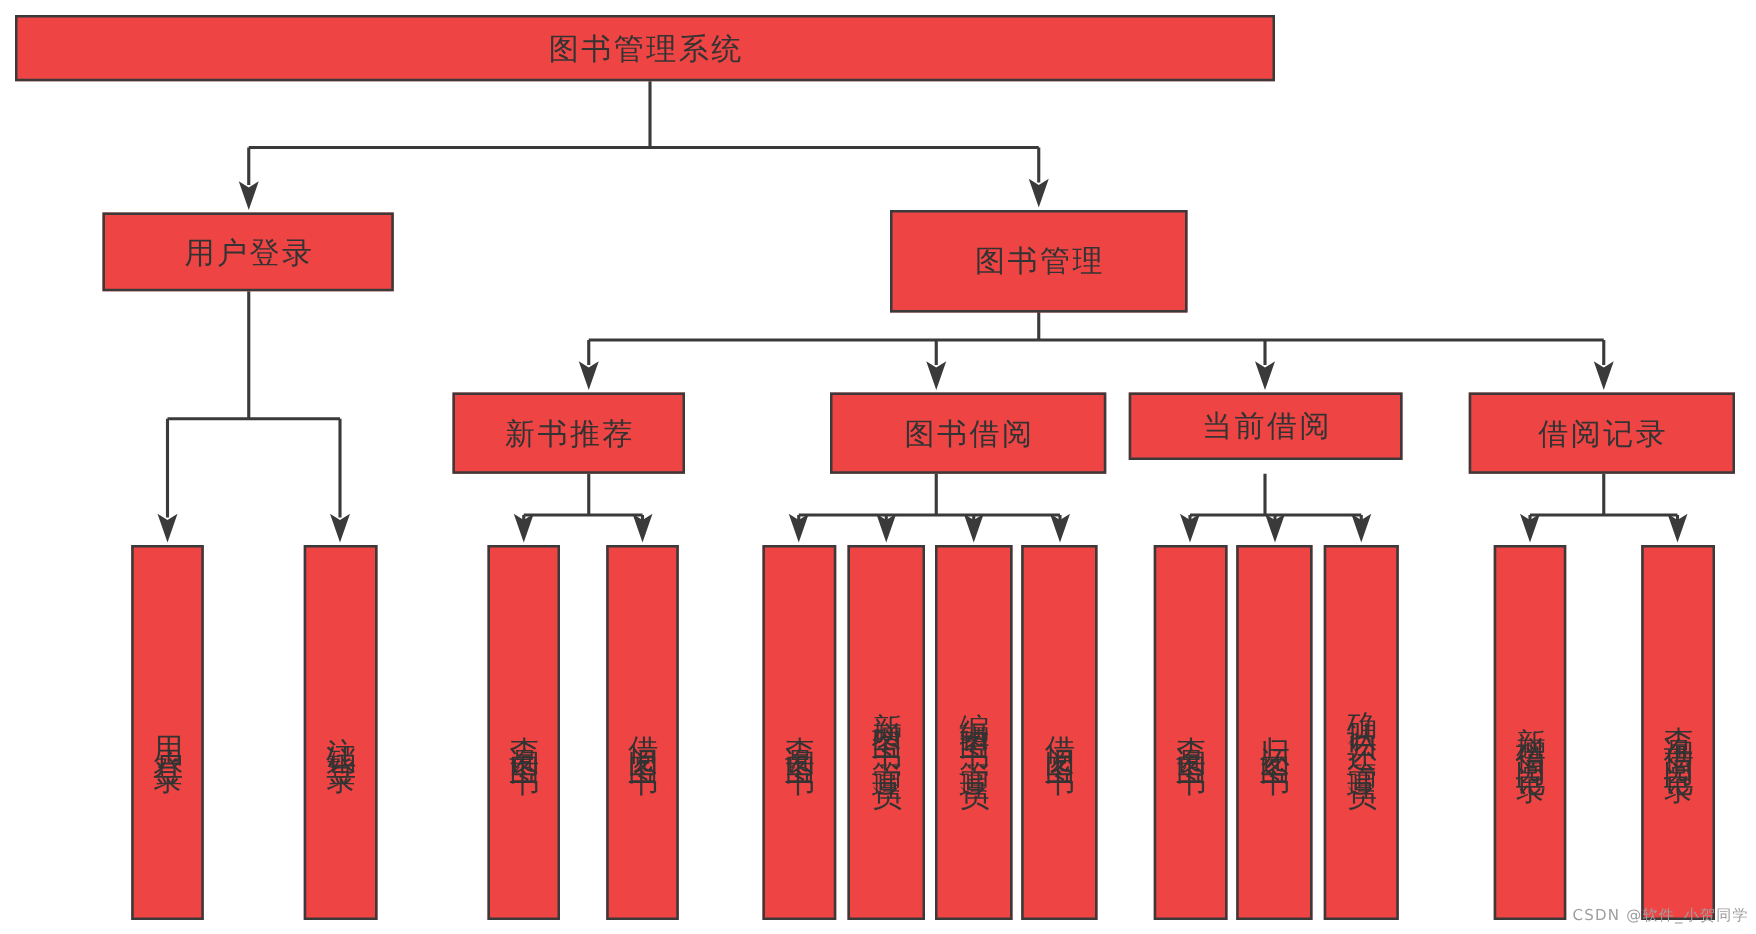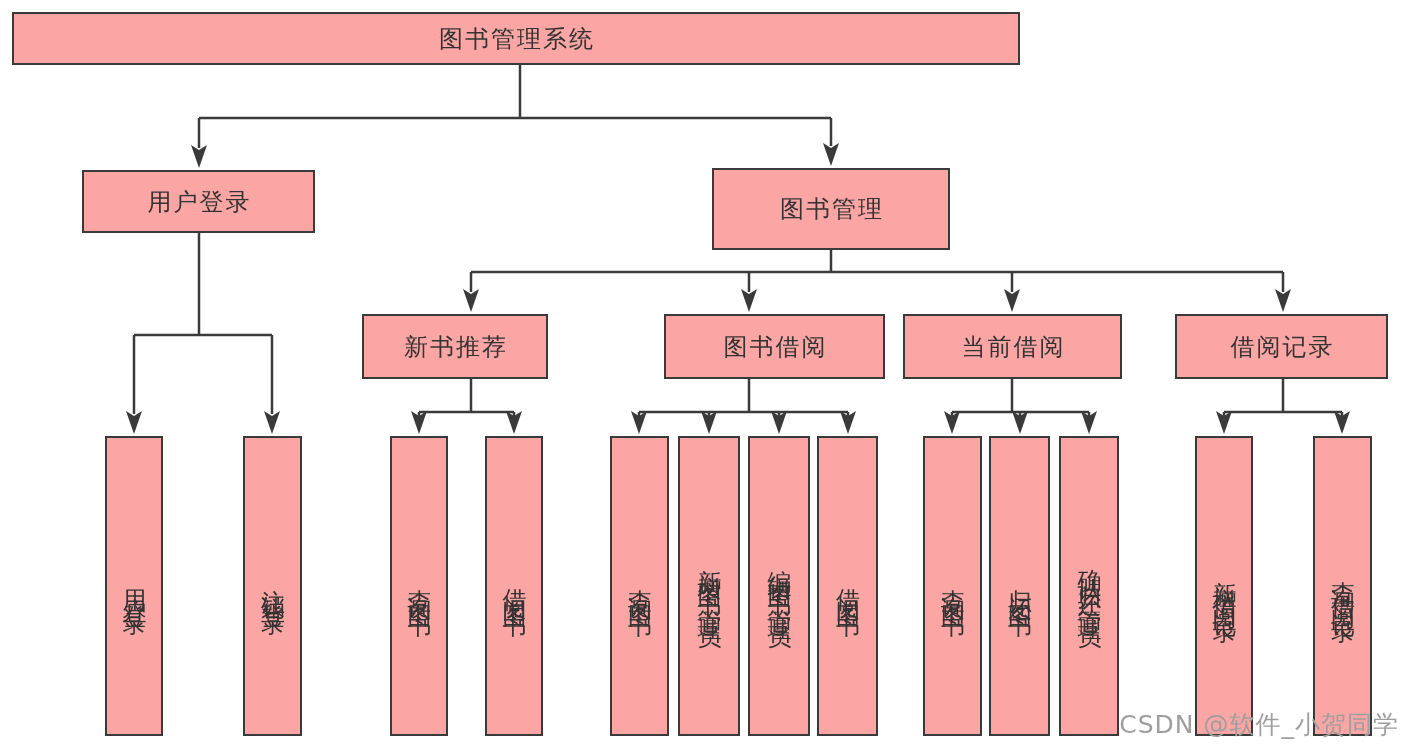--- a/index.html
+++ b/index.html
@@ -16,42 +16,42 @@
     overflow:hidden;
     font-family:"DejaVu Sans","Liberation Sans",sans-serif;
   }
   .connectors{
     position:absolute;left:0;top:0;width:1405px;height:747px;
     pointer-events:none;
   }
   .box{
     position:absolute;
     box-sizing:border-box;
-    background:#fca5a5;
+    background:#ef4444;
     border:2px solid var(--line);
     display:flex;align-items:center;justify-content:center;
     color:var(--text);
     white-space:nowrap;
   }
   .h{
     font-size:24px;
     letter-spacing:2px;
     text-indent:2px;
   }
   .v{
     font-size:24px;
     line-height:1.05;
     letter-spacing:8px;
     writing-mode:vertical-rl;
     text-orientation:mixed;
   }
   .watermark{
     position:absolute;
     right:6px;bottom:6px;
-    font-size:25px;
+    font-size:12px;
     letter-spacing:1px;
     color:var(--wm);
     z-index:5;
   }
 </style>
 </head>
 <body>
 
 <div class="stage">
 
@@ -110,21 +110,21 @@
       <path d="M 1342 434 L 1334 411 L 1342 416 L 1350 411 Z" fill="#3a3a3a"></path>
     </svg>
 
   <div class="box h" style="left:12px;top:12px;width:1008px;height:53px;">图书管理系统</div>
 
   <div class="box h" style="left:82px;top:170px;width:233px;height:63px;">用户登录</div>
   <div class="box h" style="left:712px;top:168px;width:238px;height:82px;">图书管理</div>
 
   <div class="box h" style="left:362px;top:314px;width:186px;height:65px;">新书推荐</div>
   <div class="box h" style="left:664px;top:314px;width:221px;height:65px;">图书借阅</div>
-  <div class="box h" style="left:903px;top:314px;width:219px;height:65px;">当前借阅</div>
+  <div class="box h" style="left:903px;top:314px;width:219px;height:54px;">当前借阅</div>
   <div class="box h" style="left:1175px;top:314px;width:213px;height:65px;">借阅记录</div>
 
   <div class="box v" style="left:105px;top:436px;width:58px;height:300px;">用户登录</div>
   <div class="box v" style="left:243px;top:436px;width:59px;height:300px;">注销登录</div>
 
   <div class="box v" style="left:390px;top:436px;width:58px;height:300px;">查询图书</div>
   <div class="box v" style="left:485px;top:436px;width:58px;height:300px;">借阅图书</div>
 
   <div class="box v" style="left:610px;top:436px;width:59px;height:300px;">查询图书</div>
   <div class="box v" style="left:678px;top:436px;width:62px;height:300px;">新增图书（管理员）</div>

